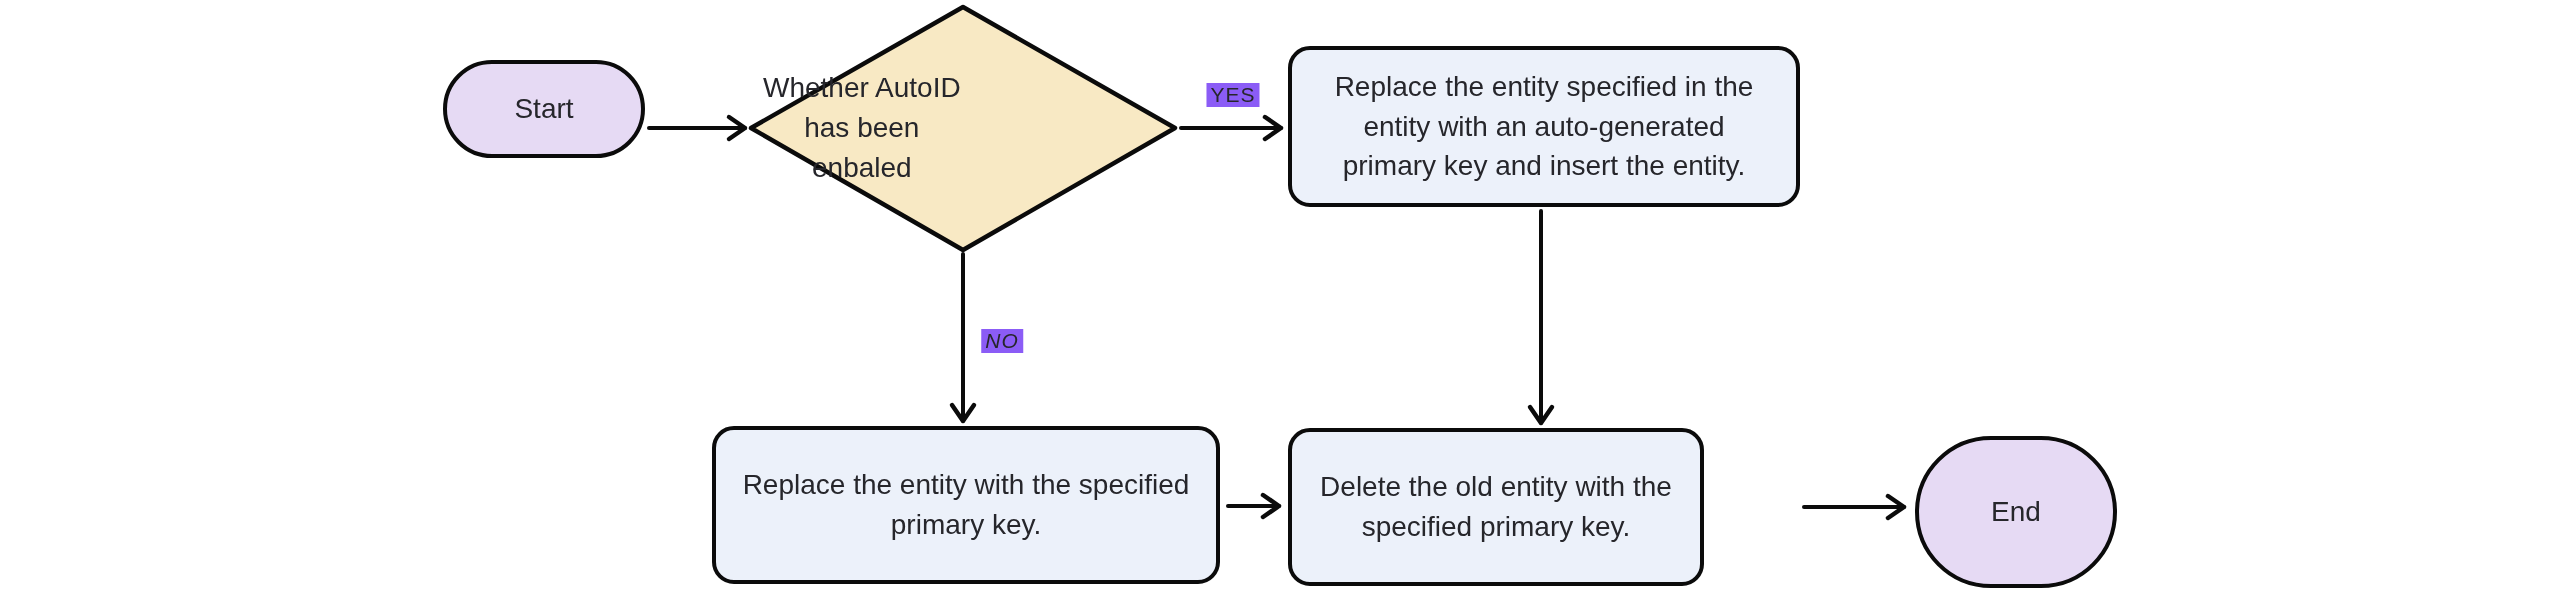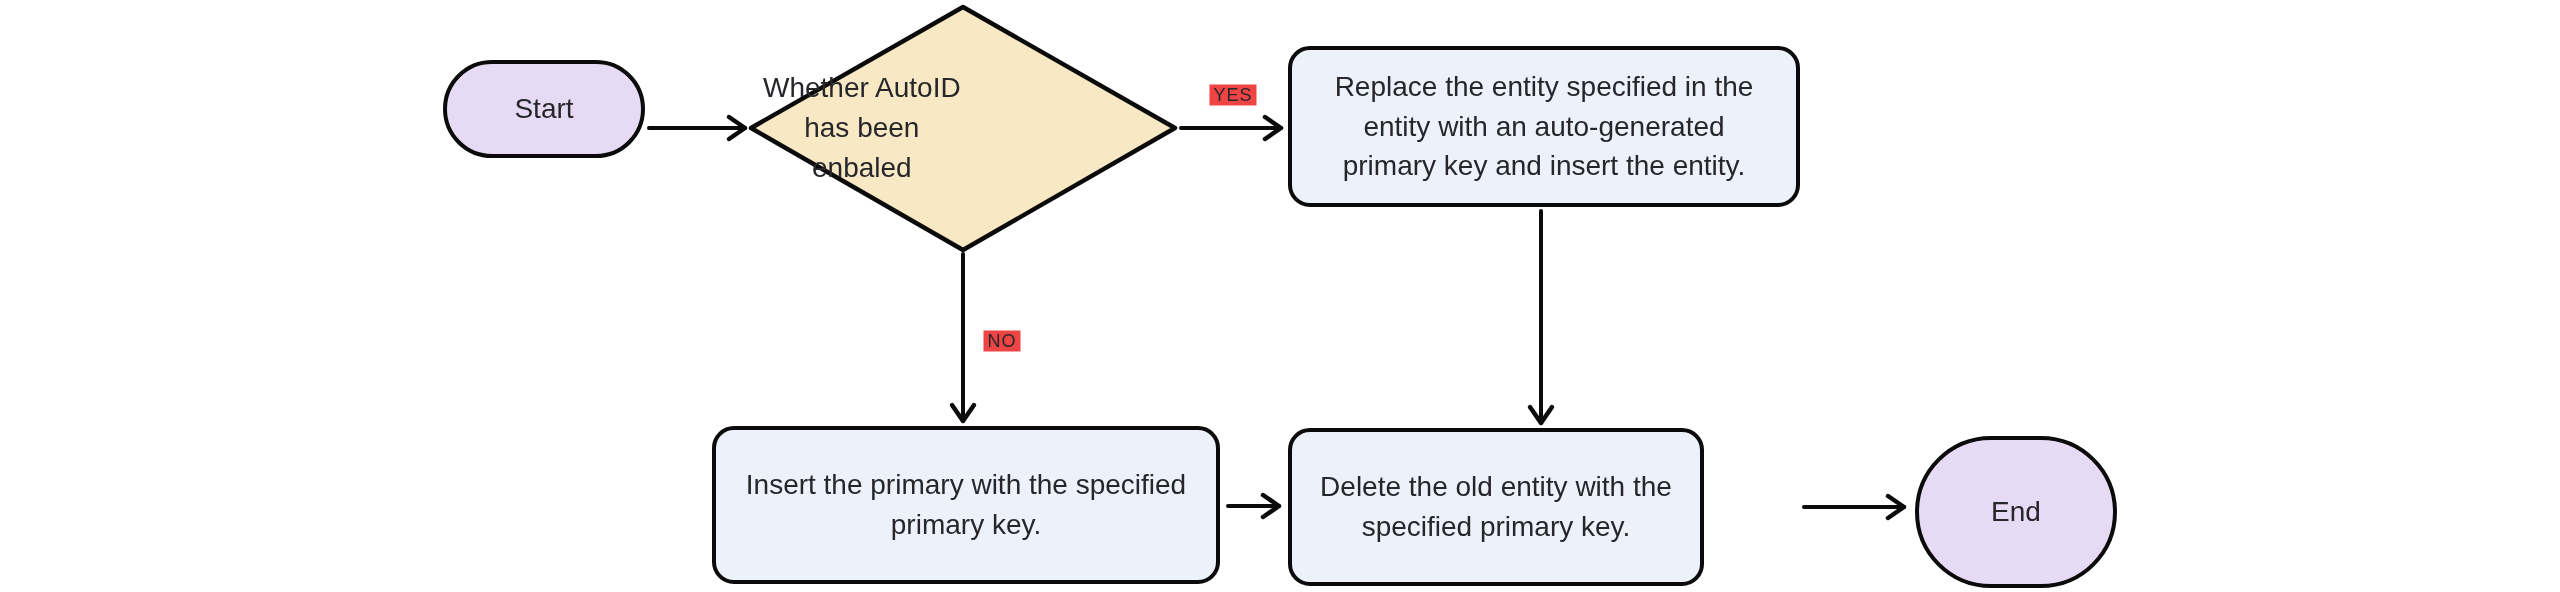--- a/index.html
+++ b/index.html
@@ -46,24 +46,24 @@
     display: flex;
     align-items: center;
     text-align: center;
     white-space: pre-line;
     font-size: 28px;
     line-height: 1.42;
   }
   .edge-label {
     position: absolute;
     transform: translate(-50%, -50%);
-    font-size: 18px;
+    font-size: 21px;
     letter-spacing: 1px;
     color: #26262b;
-    background: #ef4444;
+    background: #8b5cf6;
     padding: 0 4px;
   }
 </style>
 </head>
 <body>
 
 <div class="canvas">
 
   <svg class="edges-layer" viewBox="0 0 2560 592" xmlns="http://www.w3.org/2000/svg">
     <defs>
@@ -92,34 +92,34 @@
 enbaled</span>
   </div>
 
   <div class="node process" style="left:1288px; top:46px; width:512px; height:161px;">
     <span>Replace the entity specified in the
 entity with an auto-generated
 primary key and insert the entity.</span>
   </div>
 
   <div class="node process" style="left:712px; top:426px; width:508px; height:158px;">
-    <span>Insert the primary with the specified
+    <span>Replace the entity with the specified
 primary key.</span>
   </div>
 
   <div class="node process" style="left:1288px; top:428px; width:416px; height:158px;">
     <span>Delete the old entity with the
 specified primary key.</span>
   </div>
 
   <div class="node stadium" style="left:1915px; top:436px; width:202px; height:152px;">
     <span>End</span>
   </div>
 
   <div class="edge-label" style="left:1233px; top:95px;">
     <span>YES</span>
   </div>
 
-  <div class="edge-label" style="left:1002px; top:341px;">
+  <div class="edge-label" style="left:1002px; top:341px;font-style:italic;">
     <span>NO</span>
   </div>
 
 </div>
 
 </body></html>

